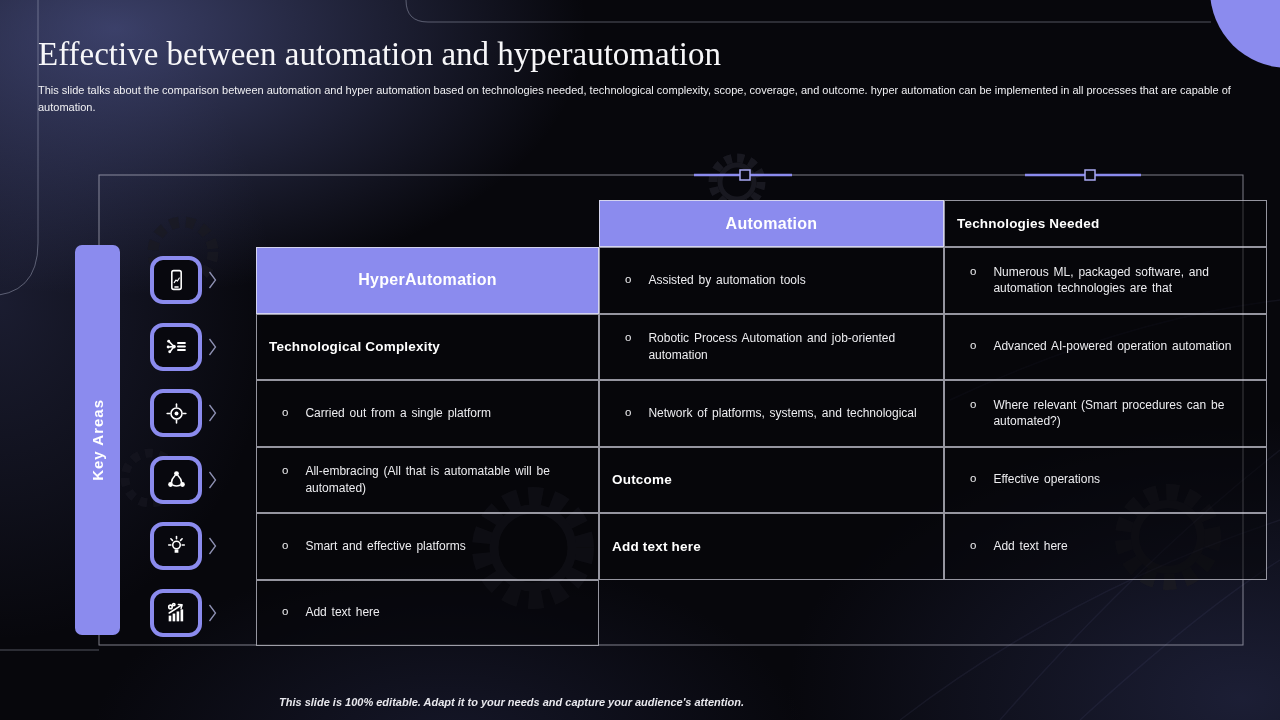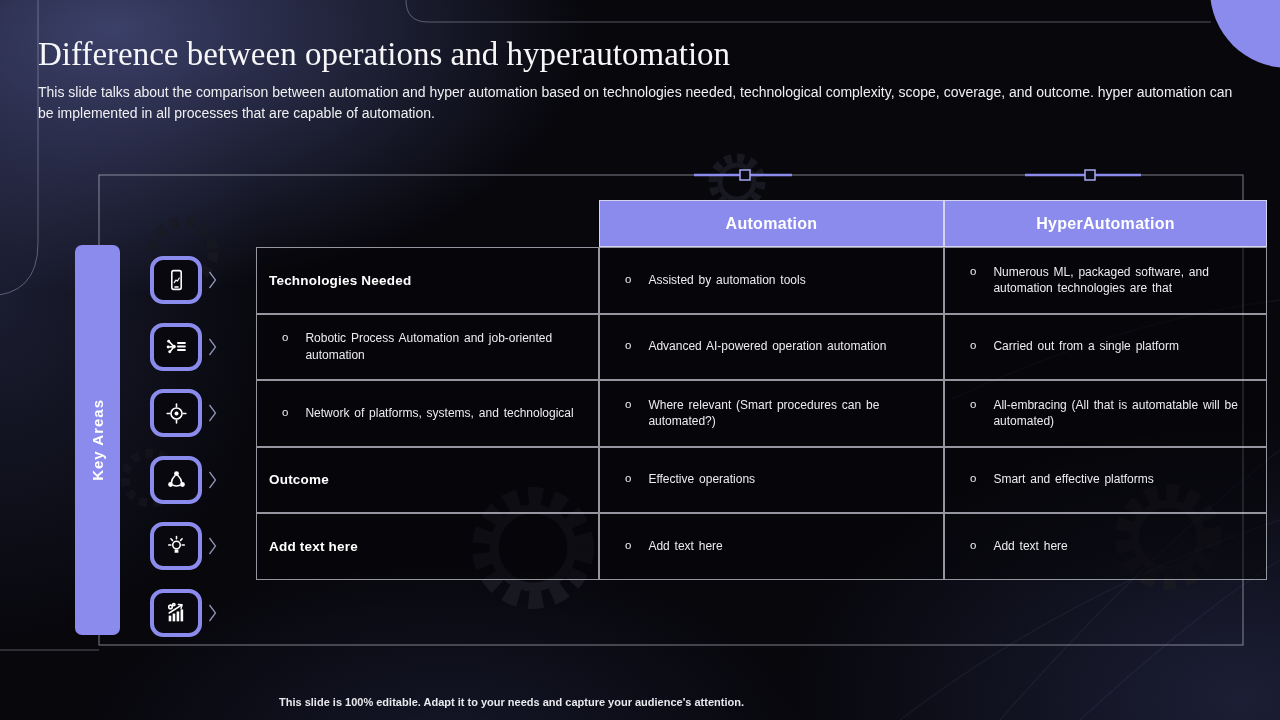--- a/index.html
+++ b/index.html
@@ -9,22 +9,22 @@
     background:
       radial-gradient(ellipse 760px 430px at 9% 4%, rgba(93,101,165,.60), rgba(93,101,165,0) 62%),
       radial-gradient(ellipse 420px 520px at 0% 42%, rgba(72,78,132,.30), rgba(72,78,132,0) 65%),
       radial-gradient(ellipse 700px 430px at 97% 97%, rgba(62,68,120,.38), rgba(62,68,120,0) 65%),
       radial-gradient(ellipse 600px 320px at 35% 104%, rgba(55,60,108,.30), rgba(55,60,108,0) 60%),
       #07070c;
   }
   svg.decor{position:absolute;left:0;top:0;width:1280px;height:720px;pointer-events:none;}
   .corner-circle{position:absolute;left:1210px;top:-88px;width:156px;height:156px;border-radius:50%;background:#8b8bee;}
   .title{position:absolute;left:38px;top:36px;width:1100px;font-family:"Liberation Serif",serif;font-size:33px;font-weight:400;color:#f7f7f9;}
-  .subtitle{position:absolute;left:38px;top:82px;width:1212px;font-size:14px;line-height:1.5;color:#f0f0f3;}
-  .footer{position:absolute;left:0;top:696px;width:1023px;text-align:center;font-size:11px;font-weight:600;color:#e9e9ee;}
+  .subtitle{position:absolute;left:38px;top:82px;width:1212px;font-size:11px;line-height:1.5;color:#f0f0f3;}
+  .footer{position:absolute;left:0;top:696px;width:1023px;text-align:center;font-size:11px;font-weight:600;color:#e9e9ee;font-style:italic;}
 
   .keyareas{position:absolute;left:75px;top:245px;width:45px;height:390px;background:#8b8bee;border-radius:7px;display:flex;align-items:center;justify-content:center;}
   .keyareas span{writing-mode:vertical-rl;transform:rotate(180deg);font-size:15px;font-weight:700;color:#fff;letter-spacing:1px;}
 
   .icon-rail{position:absolute;left:150px;top:247px;width:80px;height:399px;display:flex;flex-direction:column;}
   .icon-row{height:66.5px;display:flex;align-items:center;}
   .icon-box{width:44px;height:40px;border:4px solid #8b8bee;border-radius:13px;background:#08080e;display:flex;align-items:center;justify-content:center;flex:0 0 auto;}
   .icon-box svg{width:25px;height:25px;stroke:#fff;stroke-width:1.5;fill:none;stroke-linecap:round;stroke-linejoin:round;}
   .chev{width:11px;height:20px;margin-left:5px;stroke:#8f92b4;stroke-width:1.3;fill:none;}
 
@@ -76,21 +76,21 @@
     <g>
       <line x1="694" y1="175" x2="792" y2="175" stroke="#8b8bee" stroke-width="2.5"></line>
       <line x1="1025" y1="175" x2="1141" y2="175" stroke="#8b8bee" stroke-width="2.5"></line>
       <rect x="740" y="170" width="10" height="10" fill="#0a0a12" stroke="#a9a9f2" stroke-width="1.5"></rect>
       <rect x="1085" y="170" width="10" height="10" fill="#0a0a12" stroke="#a9a9f2" stroke-width="1.5"></rect>
     </g>
   </svg>
 
   <div class="corner-circle"></div>
 
-  <div class="title">Difference between operations and hyperautomation</div>
+  <div class="title">Effective between automation and hyperautomation</div>
   <div class="subtitle">This slide talks about the comparison between automation and hyper automation based on technologies needed, technological complexity, scope, coverage, and outcome. hyper automation can be implemented in all processes that are capable of automation.</div>
 
   <div class="keyareas">
     <span>Key Areas</span>
   </div>
 
   <div class="icon-rail">
       <div class="icon-row">
         <div class="icon-box">
           <svg viewBox="0 0 24 24">
@@ -183,35 +183,38 @@
         </div>
         <svg viewBox="0 0 10 20" class="chev">
           <polyline points="2,2 8,10 2,18"></polyline>
         </svg>
       </div>
     </div>
 
   <div class="cmp-table">
     <div class="cell empty"></div>
     <div class="cell hdr">Automation</div>
-    <div class="cell hdr">HyperAutomation</div>
-  <div class="cell label-cell">
+    <div class="cell label-cell">
         <span>Technologies Needed</span>
       </div>
+  <div class="cell hdr">HyperAutomation</div>
       <div class="cell data-cell">
         <span class="inner">
           <span class="bullet">o</span>
           <span class="ctext">Assisted by automation  tools</span>
         </span>
       </div>
       <div class="cell data-cell">
         <span class="inner">
           <span class="bullet">o</span>
           <span class="ctext">Numerous  ML,  packaged  software,  and automation  technologies  are  that</span>
         </span>
+      </div>
+      <div class="cell label-cell">
+        <span>Technological Complexity</span>
       </div>
       <div class="cell data-cell">
         <span class="inner">
           <span class="bullet">o</span>
           <span class="ctext">Robotic  Process Automation  and  job-oriented automation</span>
         </span>
       </div>
       <div class="cell data-cell">
         <span class="inner">
           <span class="bullet">o</span>

